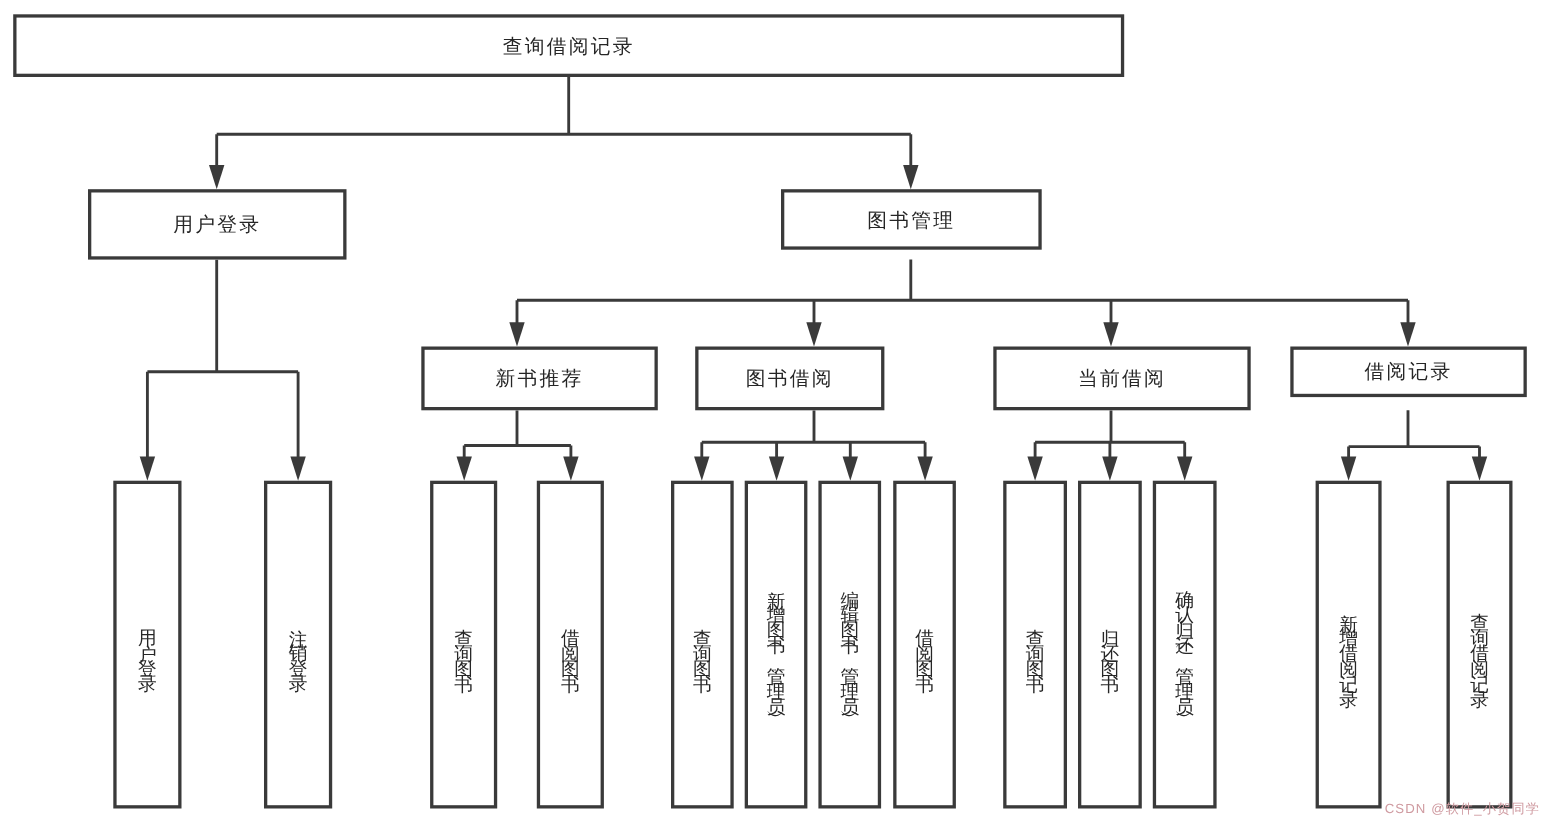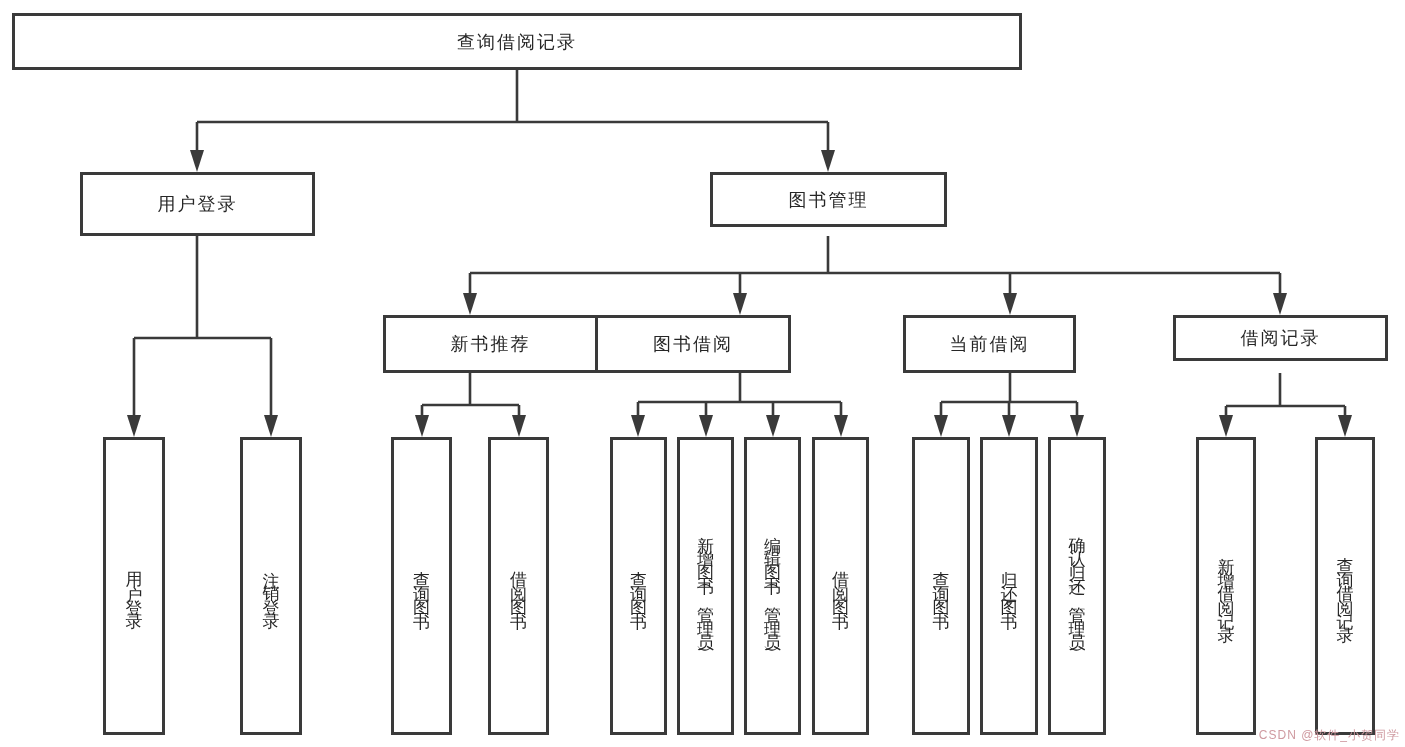--- a/index.html
+++ b/index.html
@@ -93,22 +93,22 @@
       <polygon points="1338,415 1352,415 1345,437"></polygon>
     </g>
   </svg>
 
   <div class="node" style="left:12px;top:13px;width:1010px;height:57px;">查询借阅记录</div>
 
   <div class="node" style="left:80px;top:172px;width:235px;height:64px;">用户登录</div>
   <div class="node" style="left:710px;top:172px;width:237px;height:55px;">图书管理</div>
 
   <div class="node" style="left:363px;top:315px;width:215px;height:58px;margin-left:20px;">新书推荐</div>
-  <div class="node" style="left:595px;top:315px;width:196px;height:58px;">图书借阅</div>
-  <div class="node" style="left:903px;top:315px;width:173px;height:58px;">当前借阅</div>
+  <div class="node" style="left:632px;top:315px;width:172px;height:58px;">图书借阅</div>
+  <div class="node" style="left:903px;top:315px;width:234px;height:58px;">当前借阅</div>
   <div class="node" style="left:1173px;top:315px;width:215px;height:46px;">借阅记录</div>
 
   <div class="leaf" style="left:103px;top:437px;width:62px;height:298px;">用户登录</div>
   <div class="leaf" style="left:240px;top:437px;width:62px;height:298px;">注销登录</div>
 
   <div class="leaf" style="left:391px;top:437px;width:61px;height:298px;">查询图书</div>
   <div class="leaf" style="left:488px;top:437px;width:61px;height:298px;">借阅图书</div>
 
   <div class="leaf" style="left:610px;top:437px;width:57px;height:298px;">查询图书</div>
   <div class="leaf" style="left:677px;top:437px;width:57px;height:298px;">新增图书（管理员）</div>

